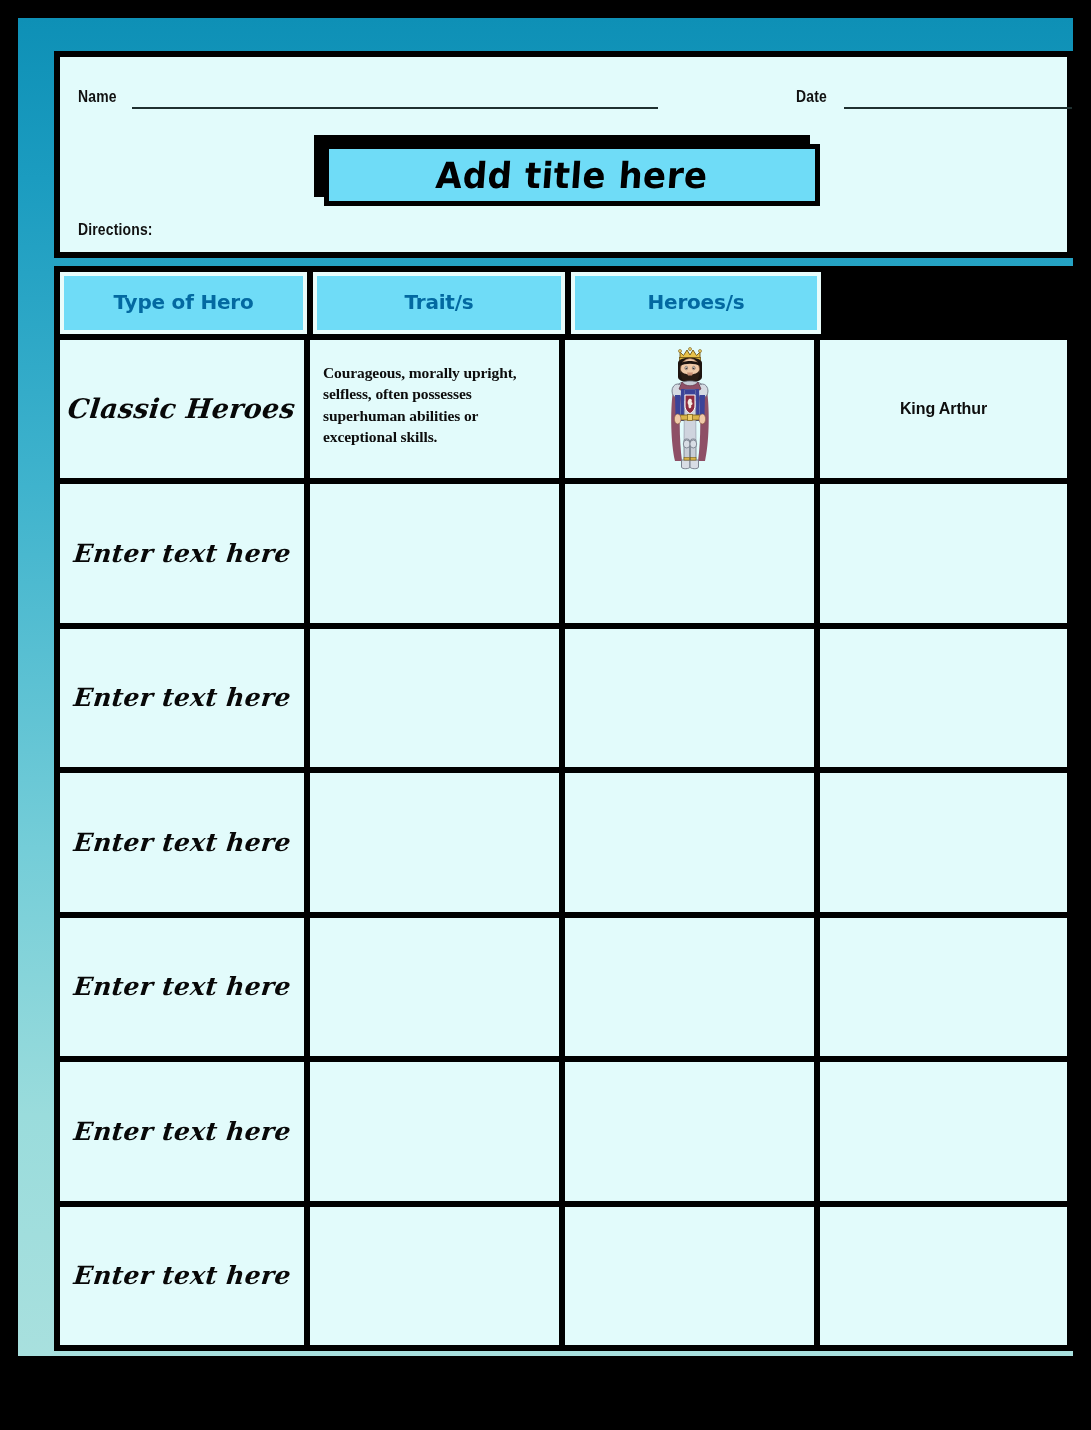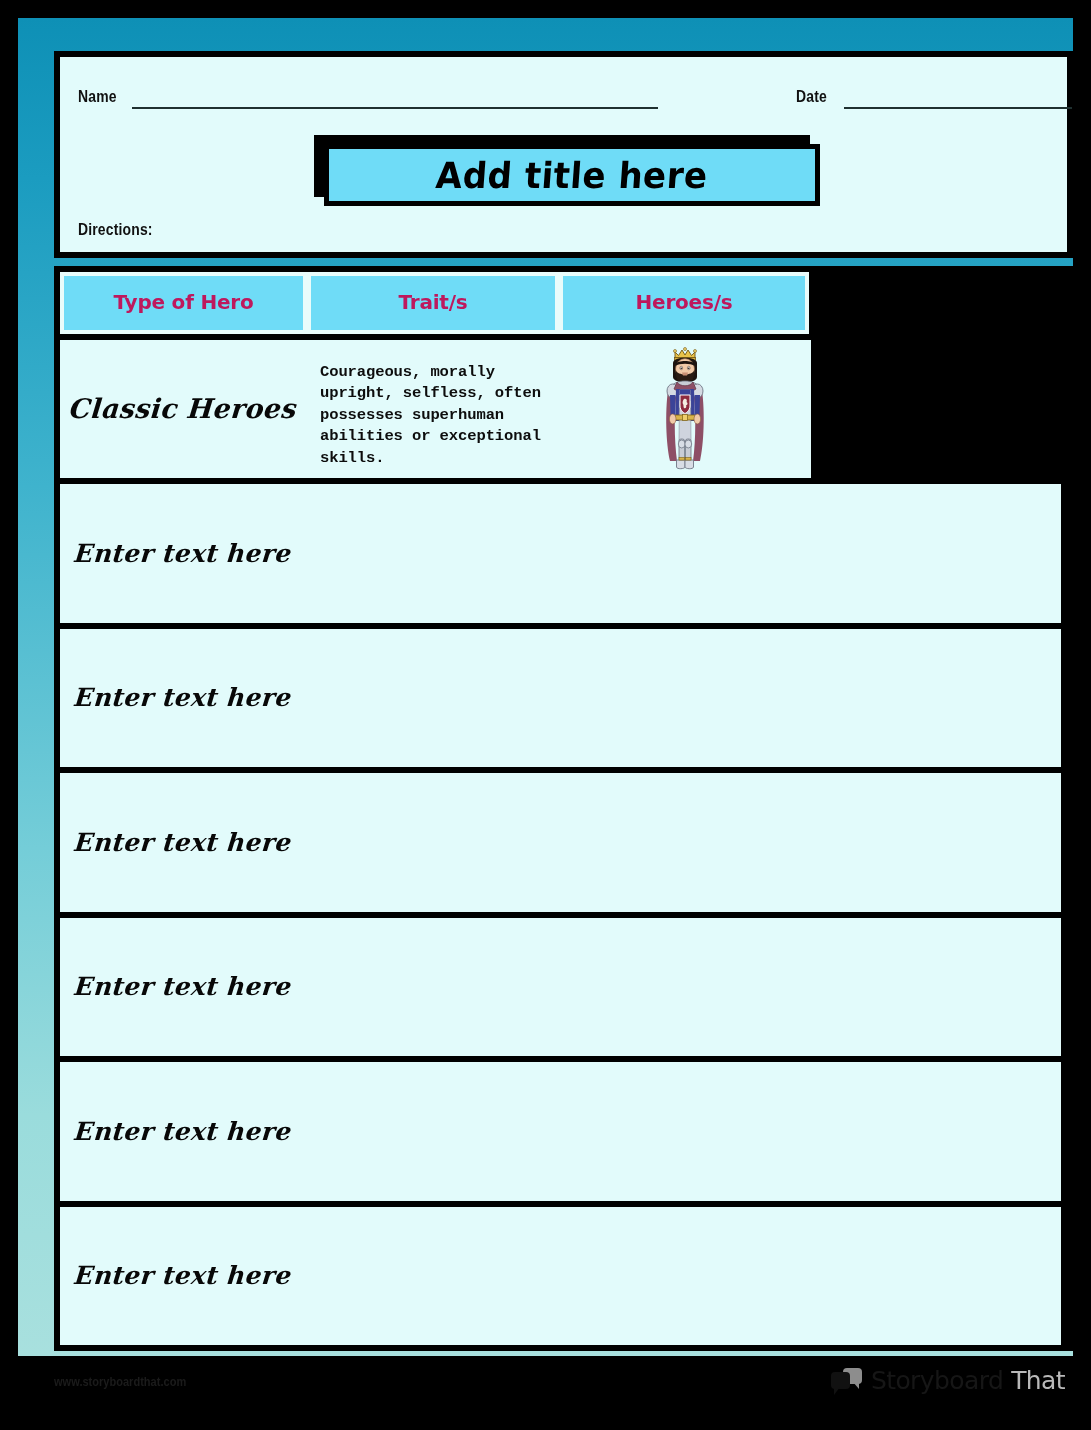--- a/index.html
+++ b/index.html
@@ -172,21 +172,21 @@
     justify-content: center;
     overflow: hidden;
   }
   
   .col-1 { width: 247px; }
   .col-2 { width: 252px; }
   .col-3 { width: 252px; }
   .col-4 { width: 250px; }
 
   
-  .trow .tcell + .tcell { }
+  .trow .tcell + .tcell { margin-left: 6px; }
   .trow.body-row + .trow.body-row,
   .trow.header-row + .trow.body-row { margin-top: 6px; }
 
   
   .header-row .tcell {
     background: #e9fcfb;
     padding: 4px;
   }
   .hcell-inner {
     width: 100%;
@@ -195,21 +195,21 @@
     display: flex;
     align-items: center;
     justify-content: center;
     text-align: center;
     box-sizing: border-box;
   }
   .hcell-text {
     font-family: "DejaVu Sans", sans-serif;
     font-weight: 700;
     font-size: 20px;
-    color: #be185d;
+    color: #0369a1;
     line-height: 1.08;
     letter-spacing: -0.2px;
   }
 
   
   .script-text {
     font-family: "DejaVu Serif", serif;
     font-style: italic;
     font-weight: 700;
     font-size: 25px;
@@ -218,21 +218,21 @@
     line-height: 1.25;
     letter-spacing: 0.3px;
     transform: skewX(-6deg);
   }
   .script-text.big {
     font-size: 27px;
   }
 
   
   .cell-paragraph {
-    font-family: Liberation Mono, monospace;
+    font-family: Liberation Serif, serif;
     font-weight: 700;
     font-size: 15.5px;
     line-height: 1.38;
     color: #0d0d0d;
     text-align: left;
     align-self: flex-start;
     padding: 22px 12px 0 13px;
     width: 100%;
     box-sizing: border-box;
     letter-spacing: -0.1px;
@@ -437,20 +437,23 @@
               <rect x="32.5" y="96" width="5.5" height="22" rx="2" fill="#c8cdd6" stroke="#6f7684" stroke-width="0.8"></rect>
               <ellipse cx="28.7" cy="101" rx="3.4" ry="4" fill="#d8dde5" stroke="#6f7684" stroke-width="0.8"></ellipse>
               <ellipse cx="35.3" cy="101" rx="3.4" ry="4" fill="#d8dde5" stroke="#6f7684" stroke-width="0.8"></ellipse>
 
               <path d="M23.5 117 L32 117 L32 124 C32 126 23.5 126.5 23.5 124 Z" fill="#d8dde5" stroke="#6f7684" stroke-width="0.9"></path>
               <path d="M32 117 L40.5 117 L40.5 124 C40.5 126.5 32 126 32 124 Z" fill="#d8dde5" stroke="#6f7684" stroke-width="0.9"></path>
               <rect x="26" y="114.5" width="5.5" height="2.6" fill="#d9b44a" stroke="#7a5f18" stroke-width="0.6"></rect>
               <rect x="32.5" y="114.5" width="5.5" height="2.6" fill="#d9b44a" stroke="#7a5f18" stroke-width="0.6"></rect>
             </svg>
           </div>
+          <div class="tcell col-4">
+            <span class="cell-centered-text">King Arthur</span>
+          </div>
         </div>
 
         <div class="trow body-row">
           <div class="tcell col-1">
             <span class="script-text">Enter text here</span>
           </div>
           <div class="tcell col-2"></div>
           <div class="tcell col-3"></div>
           <div class="tcell col-4"></div>
         </div>
@@ -496,27 +499,15 @@
             <span class="script-text">Enter text here</span>
           </div>
           <div class="tcell col-2"></div>
           <div class="tcell col-3"></div>
           <div class="tcell col-4"></div>
         </div>
 
       </div>
     </div>
 
-    <div class="footer">
-      <div id="footer-url">www.storyboardthat.com</div>
-
-      <div class="logo">
-        <span class="logo-bubbles">
-          <span class="bubble-back"></span>
-          <span class="bubble-front"></span>
-        </span>
-        <span class="logo-word-1">Storyboard</span>
-        <span class="logo-word-2">That</span>
-      </div>
-    </div>
 
   </div>
 </div>
 
 </body></html>

